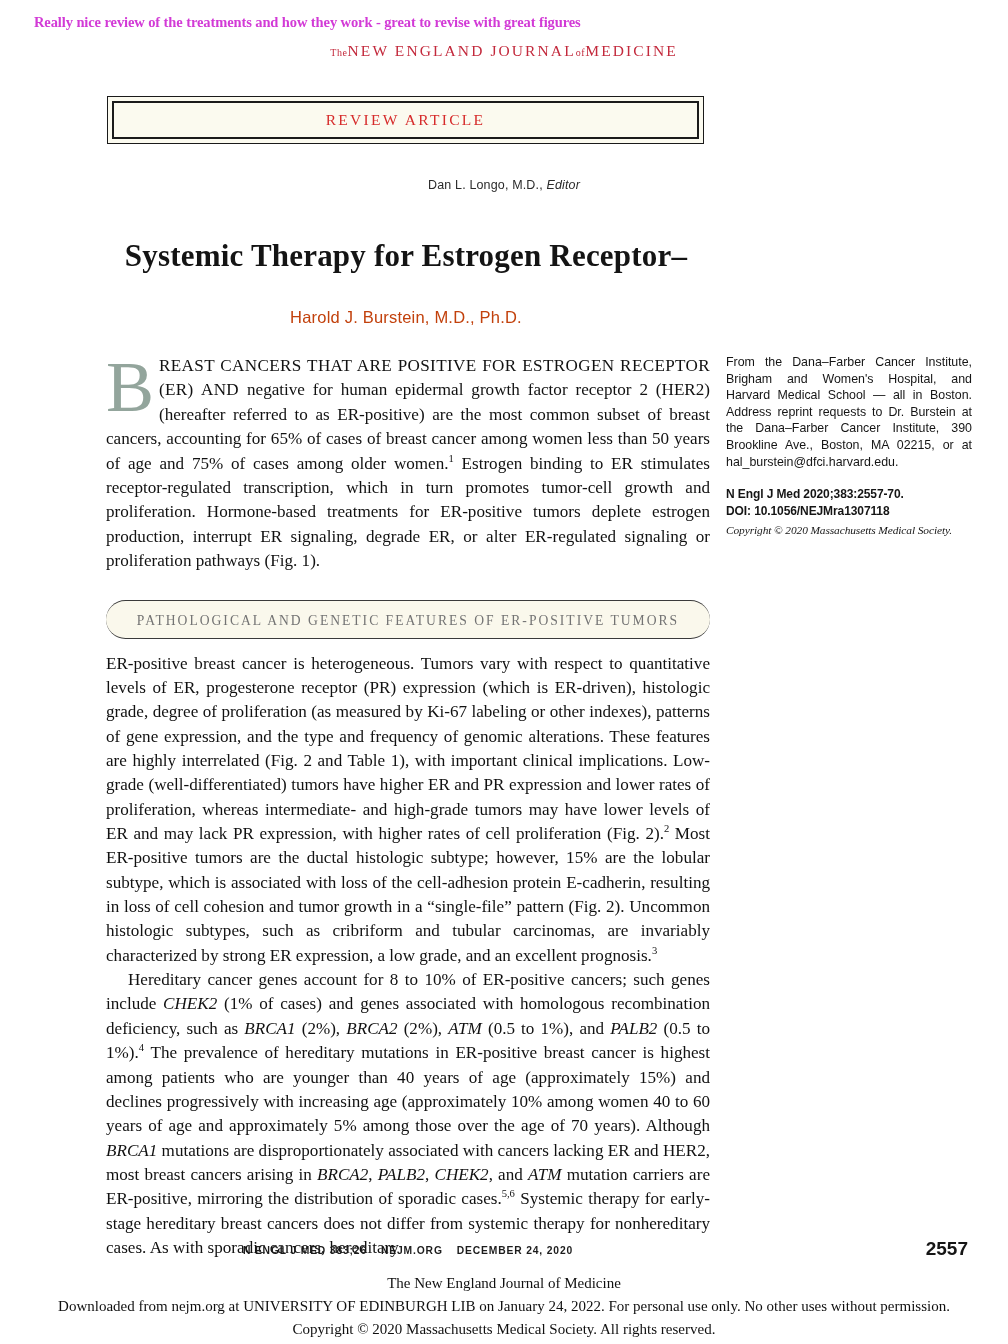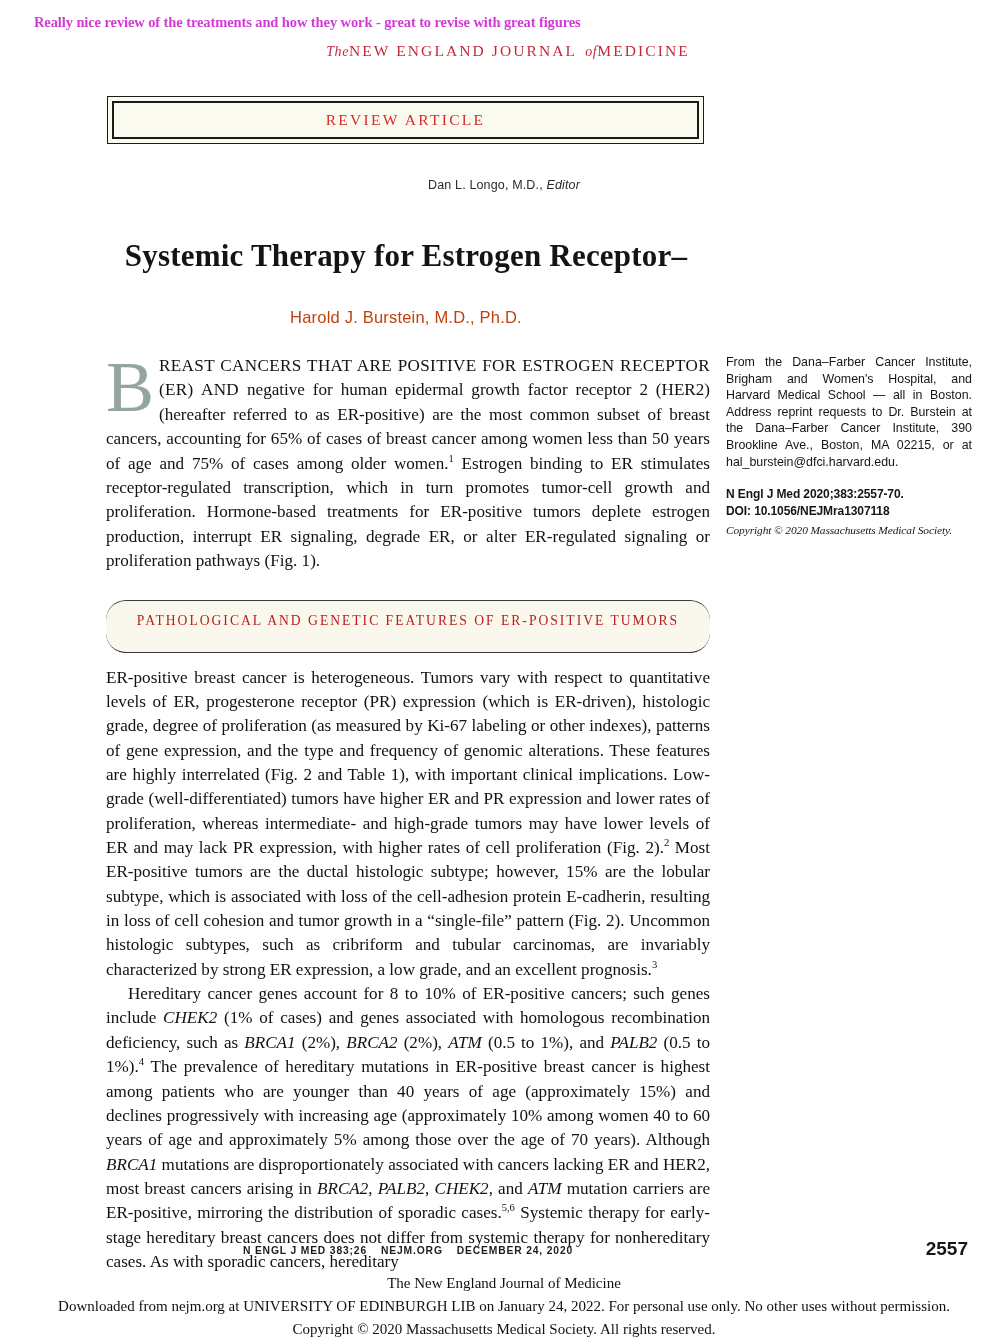--- a/index.html
+++ b/index.html
@@ -45,24 +45,22 @@
     top: 42px;
     text-align: center;
     color: #c3293c;
     font-family: "Liberation Serif", "DejaVu Serif", serif;
     font-size: 15.5px;
     letter-spacing: 2.1px;
     white-space: nowrap;
   }
   .masthead .the,
   .masthead .of {
-    font-style: italic;
     letter-spacing: 0.6px;
-    font-size: 14px;
-    margin-left: 8px;
+    font-size: 10px;
   }
 
   
   .banner-outer {
     position: absolute;
     left: 107px;
     top: 96px;
     width: 597px;
     height: 48px;
     border: 1.5px solid #1a1a1a;
@@ -196,27 +194,27 @@
     margin-top: 3px;
     letter-spacing: -0.1px;
   }
 
   
   .section-head {
     margin-top: 26px;
     background: #faf8ec;
     border-top: 1.2px solid #3a3a3a;
     border-bottom: 1.2px solid #3a3a3a;
-    padding: 9px 20px 21px 20px;
+    padding: 9px 20px 7px 20px;
     text-align: center;
     font-family: "Liberation Serif", "DejaVu Serif", serif;
     font-size: 13.6px;
     letter-spacing: 2.0px;
     line-height: 21px;
-    color: #b91c1c;
+    color: #737373;
     box-sizing: border-box;
     border-radius: 20px;
   }
 
   
   .body-para {
     font-size: 17.1px;
     line-height: 24.35px;
     text-align: justify;
     margin: 0;

